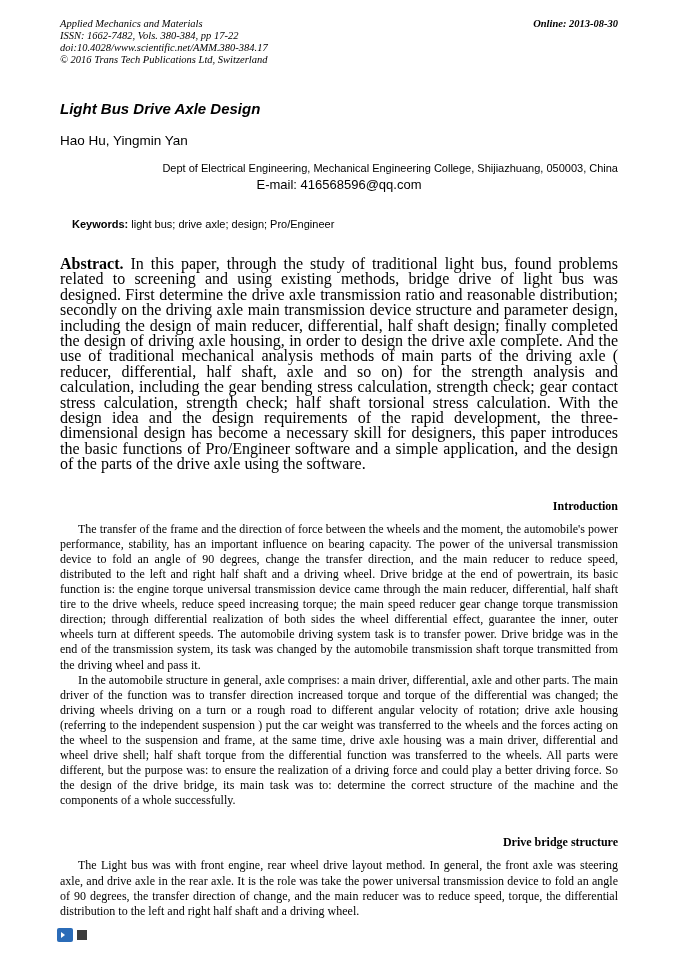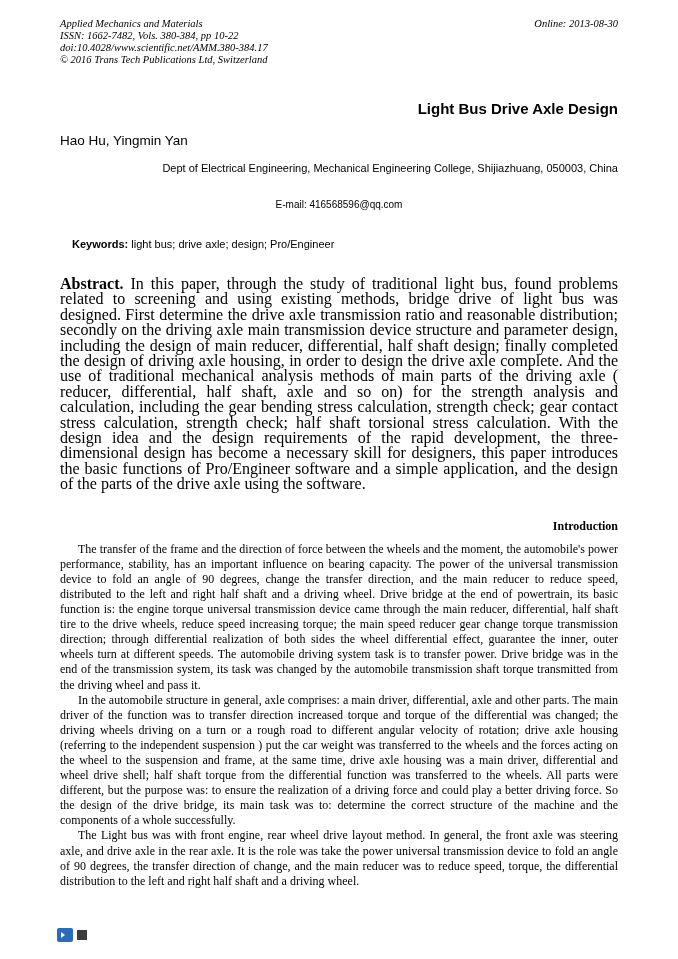--- a/index.html
+++ b/index.html
@@ -22,49 +22,50 @@
   .journal-header {
     display: flex;
     justify-content: space-between;
     align-items: flex-start;
     font-family: "Liberation Serif", serif;
     font-style: italic;
     font-size: 10.5px;
     line-height: 12px;
   }
   .journal-header .left div { white-space: nowrap; }
-  .journal-header .right { white-space: nowrap; }
+  .journal-header .right { white-space: nowrap; font-weight: bold; }
 
   
   .paper-title {
     margin: 34px 0 0 0;
-    text-align: right;
+    text-align: left;
     font-family: "Liberation Sans", sans-serif;
     font-size: 15px;
     font-weight: bold;
     line-height: 18px;
+    font-style: italic;
   }
   .authors {
     margin-top: 15px;
     font-family: "Liberation Sans", sans-serif;
     font-size: 13.5px;
     line-height: 16px;
   }
   .affiliation {
     margin-top: 13px;
     text-align: right;
     font-family: "Liberation Sans", sans-serif;
     font-size: 11px;
     line-height: 13px;
   }
   .email {
-    margin-top: 23px;
+    margin-top: 3px;
     text-align: center;
     font-family: "Liberation Sans", sans-serif;
-    font-size: 10px;
+    font-size: 13px;
     line-height: 13px;
   }
   .keywords {
     margin-top: 27px;
     font-family: "Liberation Sans", sans-serif;
     font-size: 11px;
     line-height: 13px;
   }
   .keywords .lead { font-weight: bold; padding-left: 12px; }
 
@@ -130,21 +131,21 @@
   }
 </style>
 </head>
 <body>
 
 <div class="page">
 
   <div class="journal-header">
     <div class="left">
       <div>Applied Mechanics and Materials</div>
-      <div>ISSN: 1662-7482, Vols. 380-384, pp 10-22</div>
+      <div>ISSN: 1662-7482, Vols. 380-384, pp 17-22</div>
       <div>doi:10.4028/www.scientific.net/AMM.380-384.17</div>
       <div>© 2016 Trans Tech Publications Ltd, Switzerland</div>
     </div>
     <div class="right">Online: 2013-08-30</div>
   </div>
 
   <h1 class="paper-title">Light Bus Drive Axle Design</h1>
 
   <div class="authors">Hao Hu, Yingmin Yan</div>
 
@@ -153,20 +154,21 @@
   <div class="email">E-mail: 416568596@qq.com</div>
 
   <p class="keywords"><span class="lead">Keywords:</span><span> light bus; drive axle; design; Pro/Engineer</span></p>
 
   <p class="abstract"><span class="lead">Abstract.</span><span> In this paper, through the study of traditional light bus, found problems related to screening and using existing methods, bridge drive of light bus was designed. First determine the drive axle transmission ratio and reasonable distribution; secondly on the driving axle main transmission device structure and parameter design, including the design of main reducer, differential, half shaft design; finally completed the design of driving axle housing, in order to design the drive axle complete. And the use of traditional mechanical analysis methods of main parts of the driving axle ( reducer, differential, half shaft, axle and so on) for the strength analysis and calculation, including the gear bending stress calculation, strength check; gear contact stress calculation, strength check; half shaft torsional stress calculation. With the design idea and the design requirements of the rapid development, the three-dimensional design has become a necessary skill for designers, this paper introduces the basic functions of Pro/Engineer software and a simple application, and the design of the parts of the drive axle using the software.</span></p>
 
   <h2 class="section-heading">Introduction</h2>
   <p class="body-para">The transfer of the frame and the direction of force between the wheels and the moment, the automobile's power performance, stability, has an important influence on bearing capacity. The power of the universal transmission device to fold an angle of 90 degrees, change the transfer direction, and the main reducer to reduce speed,   distributed to the left and right half shaft and a driving wheel. Drive bridge at the end of powertrain, its basic function is: the engine torque universal transmission device came through the main reducer, differential, half shaft tire to the drive wheels, reduce speed increasing torque; the main speed reducer gear change torque transmission direction; through differential realization of both sides the wheel differential effect, guarantee the inner, outer wheels turn at different speeds. The automobile driving system task is to transfer power. Drive bridge was in the end of the transmission system, its task was changed by the automobile transmission shaft torque transmitted from the driving wheel and pass it.</p>
   <p class="body-para">In the automobile structure in general, axle comprises: a main driver, differential, axle and other parts. The main driver of the function was to transfer direction increased torque and torque of the differential was changed; the driving wheels driving on a turn or a rough road to different angular velocity of rotation; drive axle housing (referring to the independent suspension ) put the car weight was transferred to the wheels and the forces acting on the wheel to the suspension and frame, at the same time, drive axle housing was a main driver, differential and wheel drive shell; half shaft torque from the differential function was transferred to the wheels. All parts were different, but the purpose was: to ensure the realization of a driving force and could play a better driving force. So the design of the drive bridge, its main task was to: determine the correct structure of the machine and the components of a whole successfully.</p>
 
+  <h2 class="section-heading">Drive bridge structure</h2>
   <p class="body-para">The Light bus was with front engine, rear wheel drive layout method. In general, the front axle was steering axle, and drive axle in the rear axle. It is the role was take the power universal transmission device to fold an angle of 90 degrees, the transfer direction of change, and the main reducer was to reduce speed, torque, the differential distribution to the left and right half shaft and a driving wheel.</p>
 
   <div class="footer">
     <div class="footer-logo-icon"></div>
     <div class="footer-mark"></div>
   </div>
 
 </div>
 
 </body></html>

